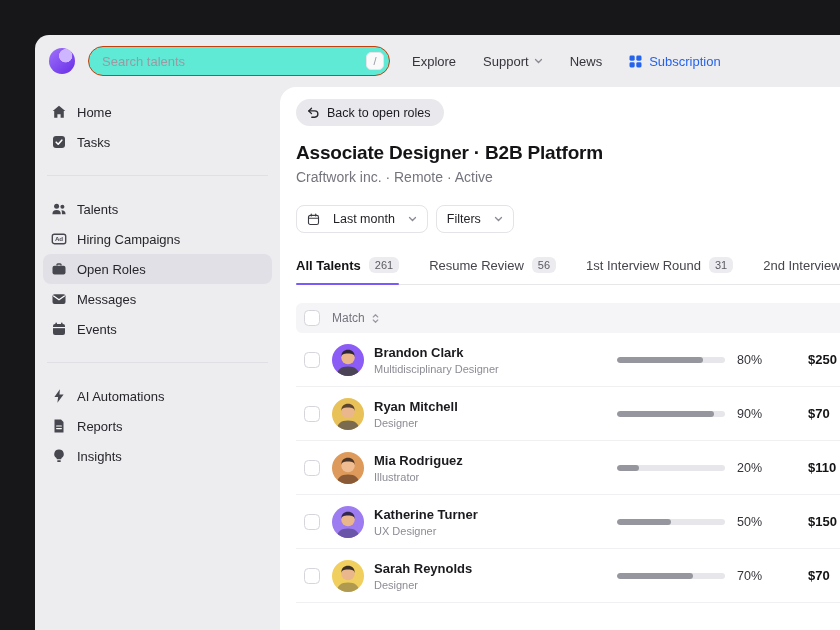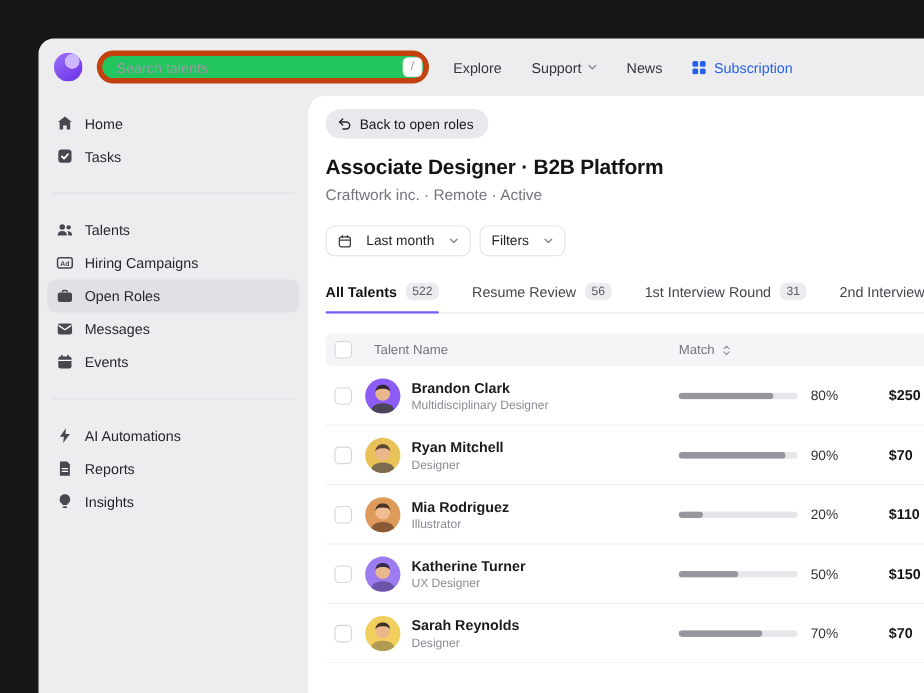--- a/index.html
+++ b/index.html
@@ -9,22 +9,22 @@
   .frame { position:relative; width:840px; height:630px; background:#17171a; overflow:hidden; }
   .app { position:absolute; left:35px; top:35px; width:805px; height:595px;
          background:#ededf0; border-top-left-radius:14px; overflow:hidden; }
 
   
   .topbar { height:52px; display:flex; align-items:center; padding:0 14px; }
   .logo { width:26px; height:26px; border-radius:50%; flex:0 0 auto; cursor:pointer;
           background:radial-gradient(circle at 64% 30%, #cdb5ff 0 26%, rgba(0,0,0,0) 28%),
                      linear-gradient(140deg,#9a6bf9 10%,#6c34e8 90%); }
   .search { position:relative; margin-left:13px; }
-  .search input { width:302px; height:30px; border-radius:16px; border:5px solid #c2410c;
-                  background:#22c55e; padding:0 32px 0 13px; font:13px "Liberation Sans",sans-serif; color:#3f3f46; outline:none; }
+  .search input { width:302px; height:30px; border-radius:16px; border:1px solid #c2410c;
+                  background:#5eead4; padding:0 32px 0 13px; font:13px "Liberation Sans",sans-serif; color:#3f3f46; outline:none; }
   .search input::placeholder { color:#9a9aa3; }
   .kbd { position:absolute; right:6px; top:6px; width:18px; height:18px; border:1px solid #e5e5e9;
          border-radius:5px; background:#fafafb; color:#9a9aa3; font-size:11px;
          display:flex; align-items:center; justify-content:center; }
   .topnav { display:flex; align-items:center; gap:27px; margin-left:22px; font-size:13px; color:#35353b; }
   .navitem { display:flex; align-items:center; gap:5px; cursor:pointer; white-space:nowrap; }
   .navitem.sub { color:#2563eb; font-weight:500; gap:7px; }
   .chev { display:flex; color:#8a8a93; }
 
   
@@ -254,40 +254,39 @@
             <svg width="9" height="8" viewBox="0 0 9 8" fill="none" stroke="currentColor" stroke-width="1.3" stroke-linecap="round">
                 <path d="M1.5 2.5 L4.5 5.5 L7.5 2.5"></path>
               </svg>
           </span>
         </button>
       </div>
 
       <div class="tabs">
         <div class="tab active">
           <span>All Talents</span>
-          <span class="badge">522</span>
+          <span class="badge">261</span>
         </div>
         <div class="tab">
           <span>Resume Review</span>
           <span class="badge">56</span>
         </div>
         <div class="tab">
           <span>1st Interview Round</span>
           <span class="badge">31</span>
         </div>
         <div class="tab">
           <span>2nd Interview Round</span>
 
         </div>
       </div>
 
       <div class="table">
         <div class="thead">
           <span class="cb"></span>
-          <span class="th-name">Talent Name</span>
           <span class="th-match">
             <span>Match</span>
             <span style="display:flex;">
               <svg width="9" height="11" viewBox="0 0 10 12" fill="none" stroke="#9a9aa3" stroke-width="1.3" stroke-linecap="round" stroke-linejoin="round">
                   <path d="M2.5 4.3 L5 1.8 L7.5 4.3"></path>
                   <path d="M2.5 7.7 L5 10.2 L7.5 7.7"></path>
                 </svg>
             </span>
           </span>
           <span></span>

